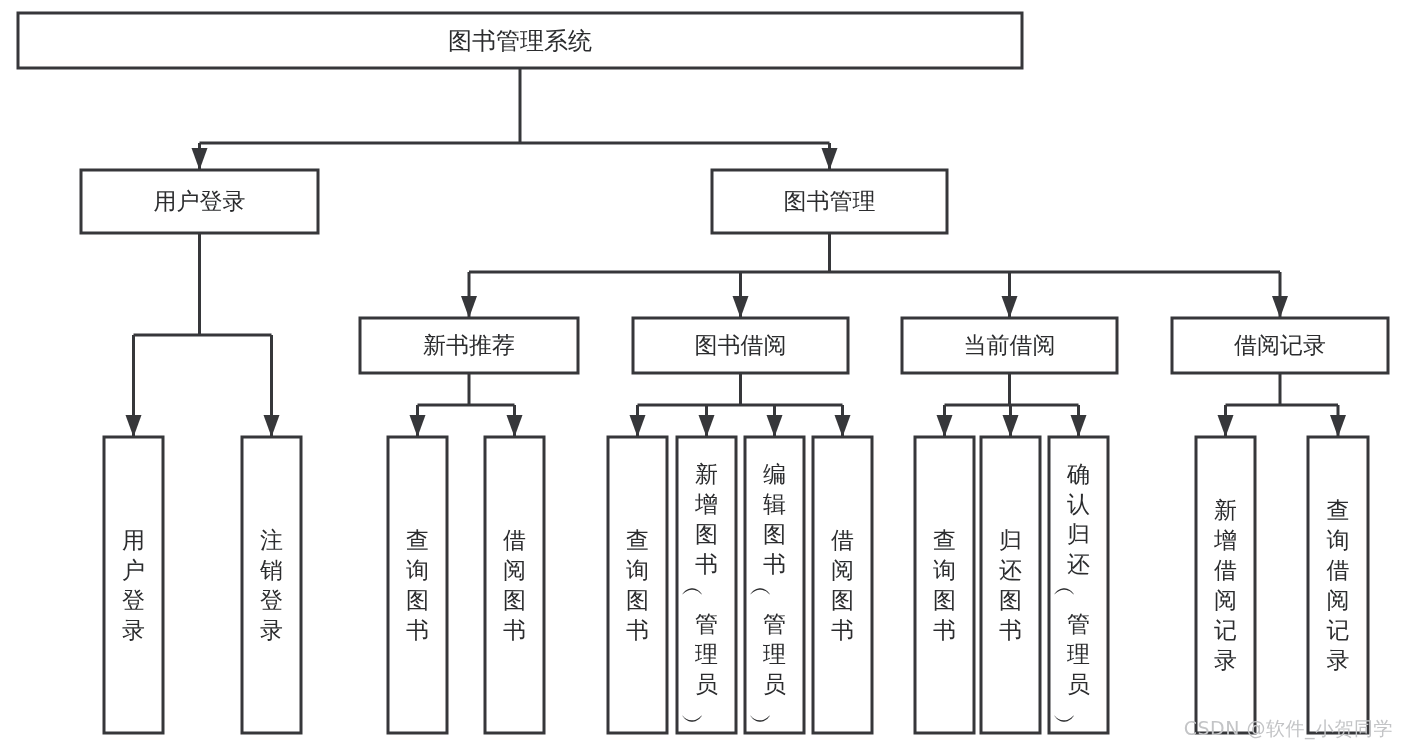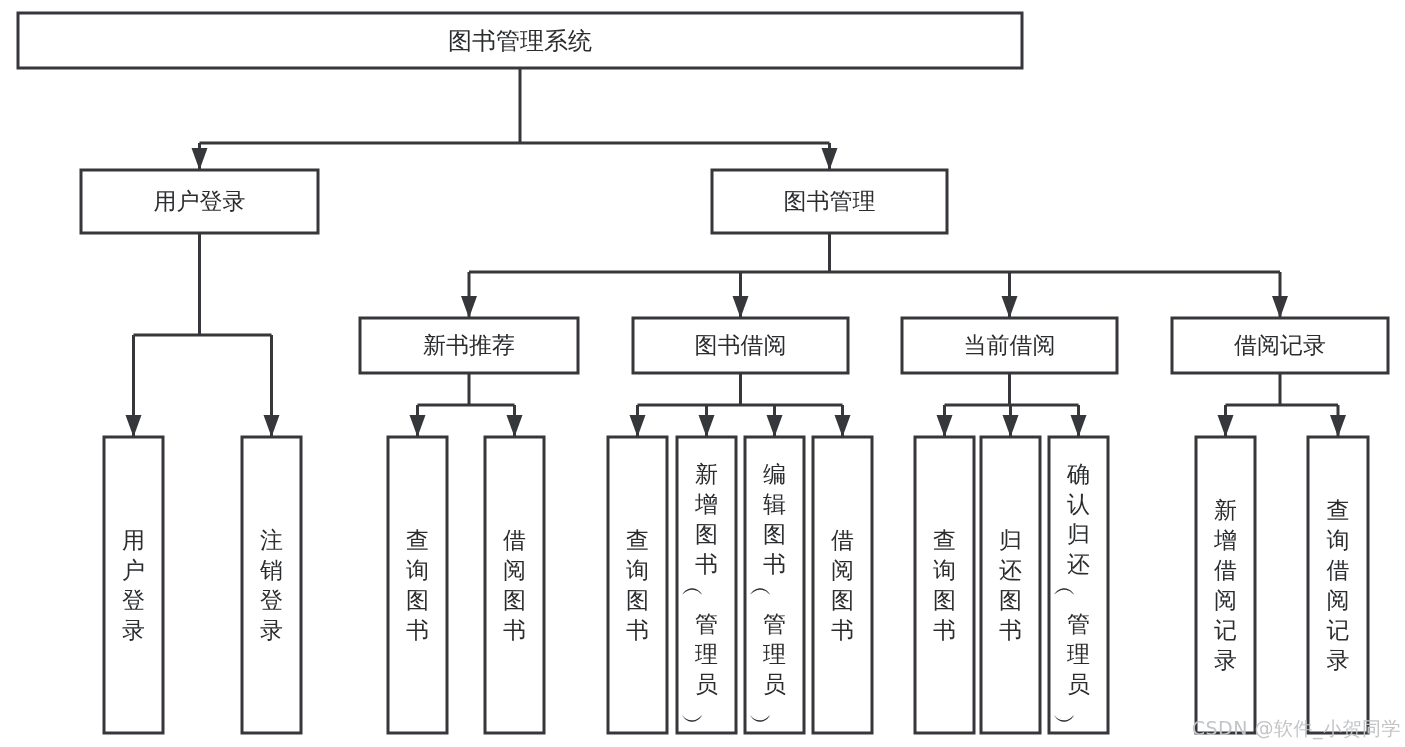--- a/index.html
+++ b/index.html
@@ -51,21 +51,21 @@
     stroke: #36373a;
     stroke-width: 3;
     fill: none;
     stroke-linecap: butt;
   }
   .arrow-head {
     fill: #36373a;
   }
   .watermark {
     position: absolute;
-    right: 4px;
+    right: 12px;
     bottom: 5px;
     color: #c3c4c6;
     font-size: 19px;
     font-family: "DejaVu Sans", "Liberation Sans", sans-serif;
     letter-spacing: 0.5px;
     white-space: nowrap;
     user-select: none;
     margin-left: 18px;
   }
 </style>

